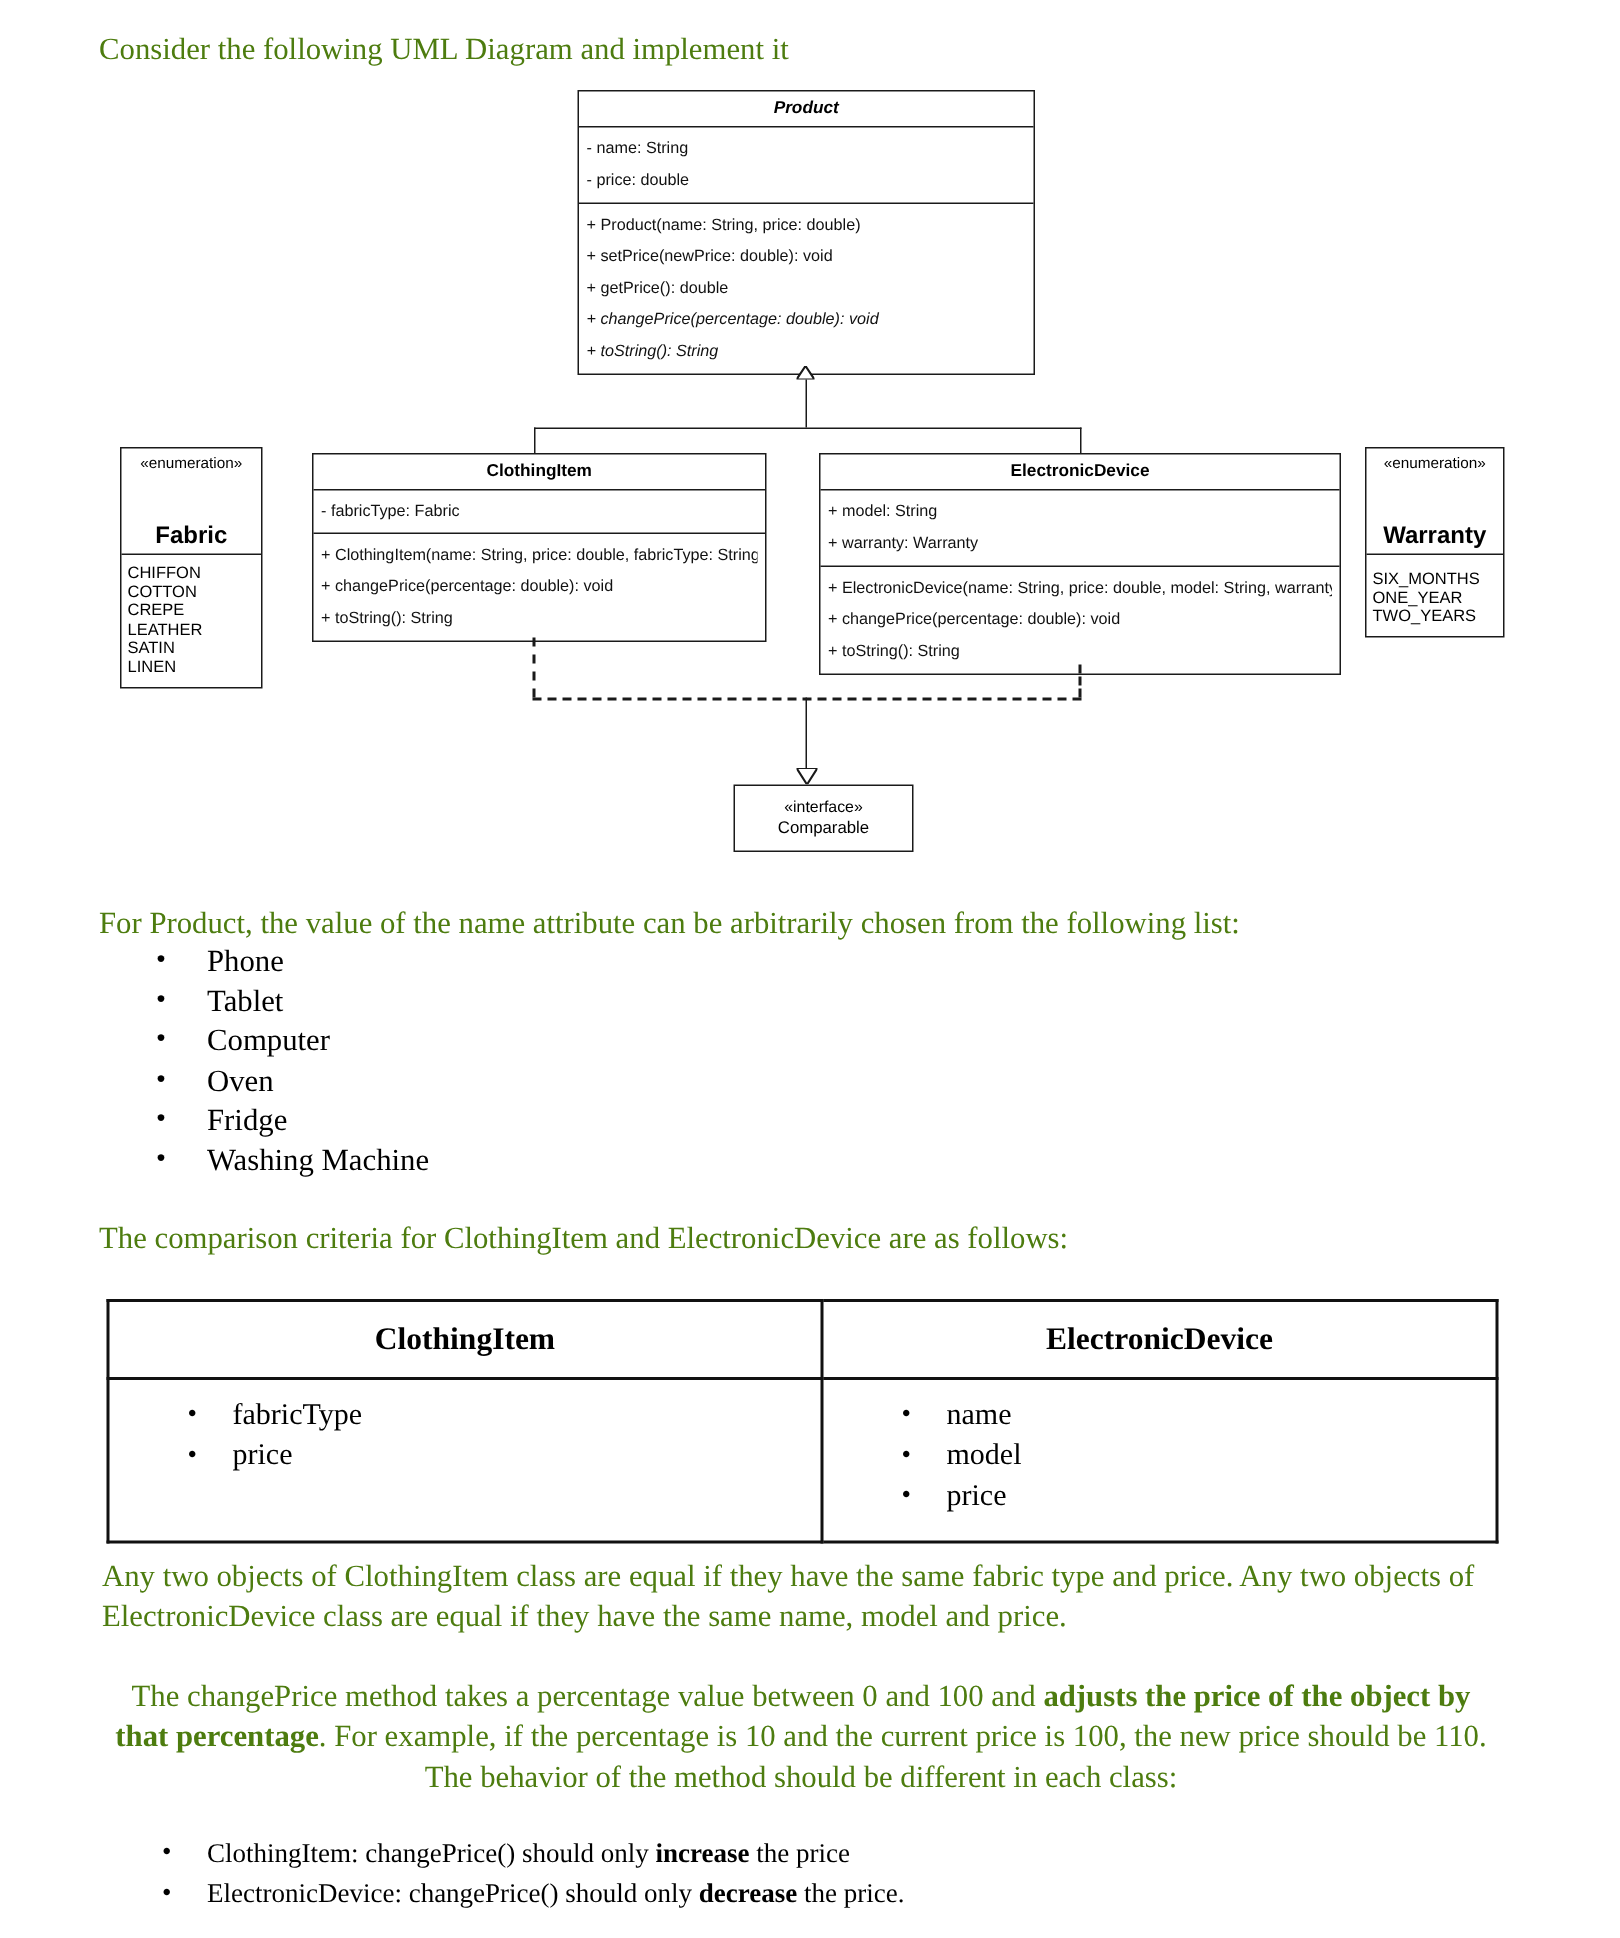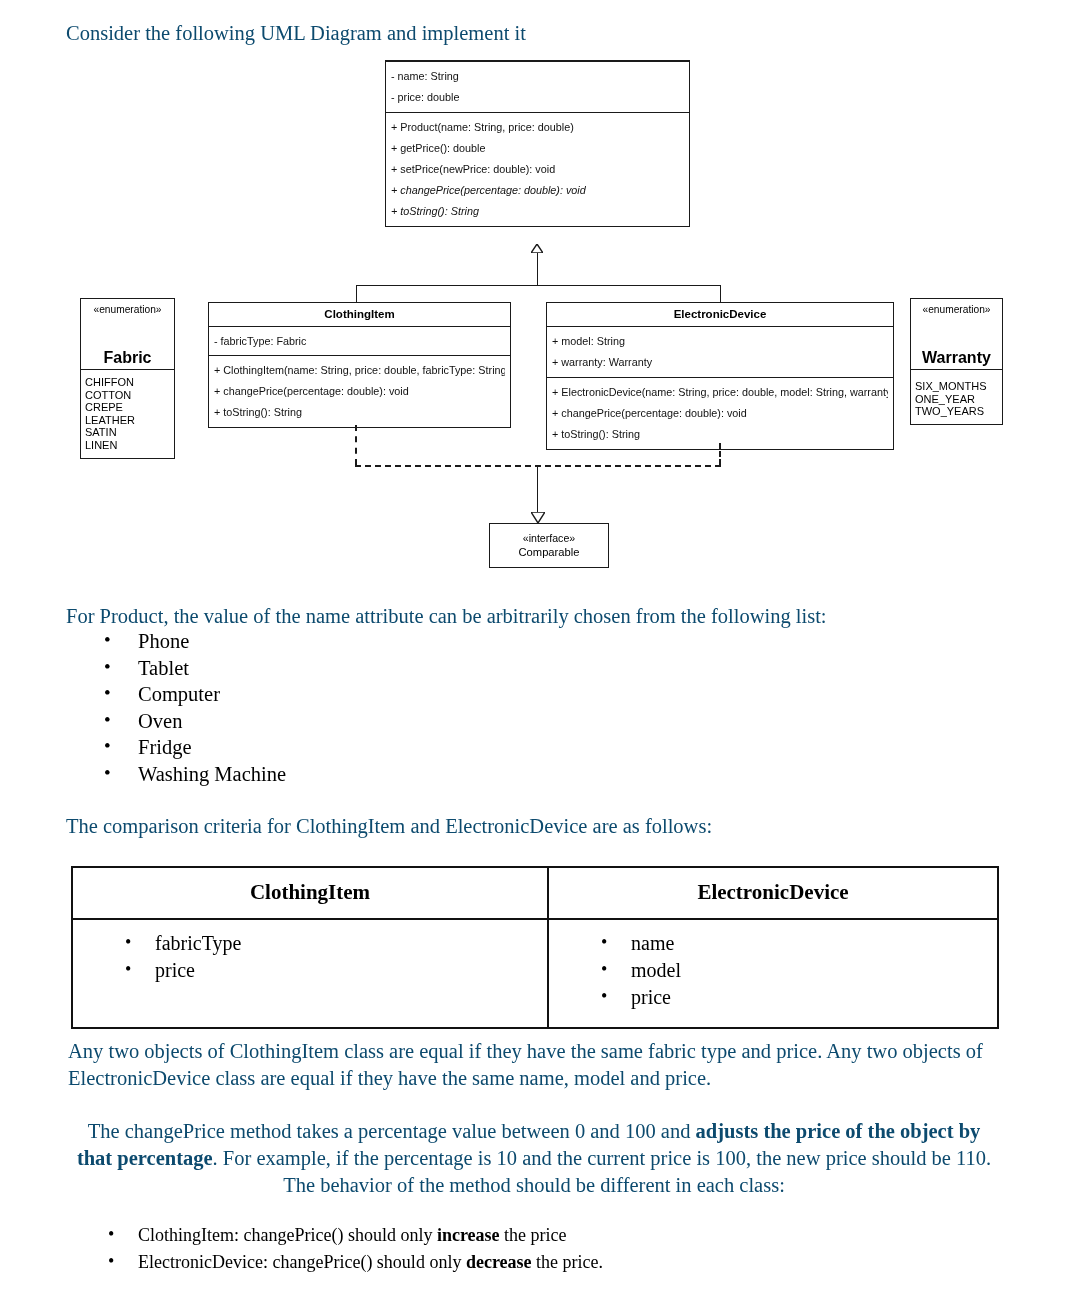--- a/index.html
+++ b/index.html
@@ -15,21 +15,21 @@
     color: #000000;
     overflow: hidden;
   }
 
   
   .doc-text {
     position: absolute;
     font-family: "Liberation Serif", "DejaVu Serif", serif;
     font-size: 20.5px;
     line-height: 26px;
-    color: #0c4a6e;
+    color: #4d7c0f;
   }
   .doc-text b { font-weight: bold; }
 
   .intro-line {
     left: 66px;
     top: 20px;
     width: 900px;
   }
 
   
@@ -260,28 +260,29 @@
   }
 </style>
 </head>
 <body>
 
 <div class="doc-text intro-line">Consider the following UML Diagram and implement it</div>
 
 <div id="uml-diagram">
 
   <div class="uml-box" style="left:385px; top:5px; width:305px;">
+    <div class="uml-title italic">Product</div>
     <div class="uml-compartment">
       <div class="uml-row">- name: String</div>
       <div class="uml-row">- price: double</div>
     </div>
     <div class="uml-compartment">
       <div class="uml-row">+ Product(name: String, price: double)</div>
+      <div class="uml-row">+ setPrice(newPrice: double): void</div>
       <div class="uml-row">+ getPrice(): double</div>
-      <div class="uml-row">+ setPrice(newPrice: double): void</div>
       <div class="uml-row italic">+ changePrice(percentage: double): void</div>
       <div class="uml-row italic">+ toString(): String</div>
     </div>
   </div>
 
   <svg class="tri-up" style="left:531px; top:189px;" viewBox="0 0 12 9">
     <polygon points="6,0 12,9 0,9" fill="#ffffff" stroke="#1a1a1a" stroke-width="1.4"></polygon>
   </svg>
   <div class="conn-v" style="left:537px; top:198px; height:32px;"></div>
   <div class="conn-h" style="left:356px; top:230px; width:365px;"></div>

